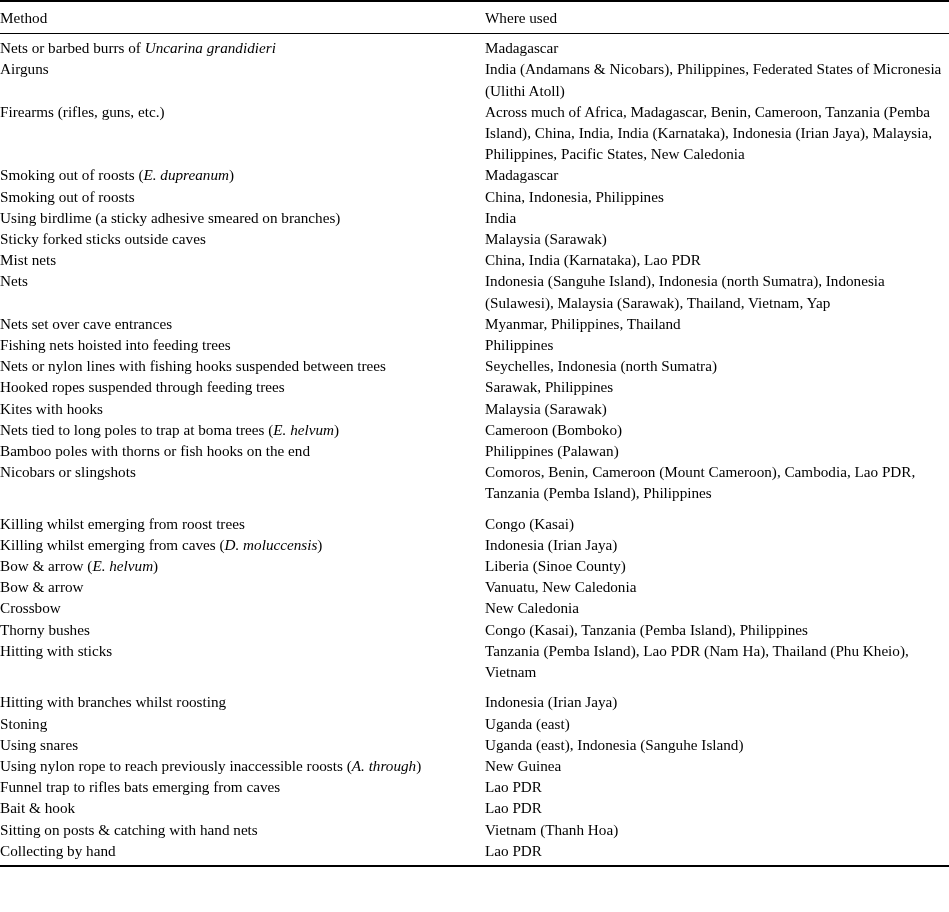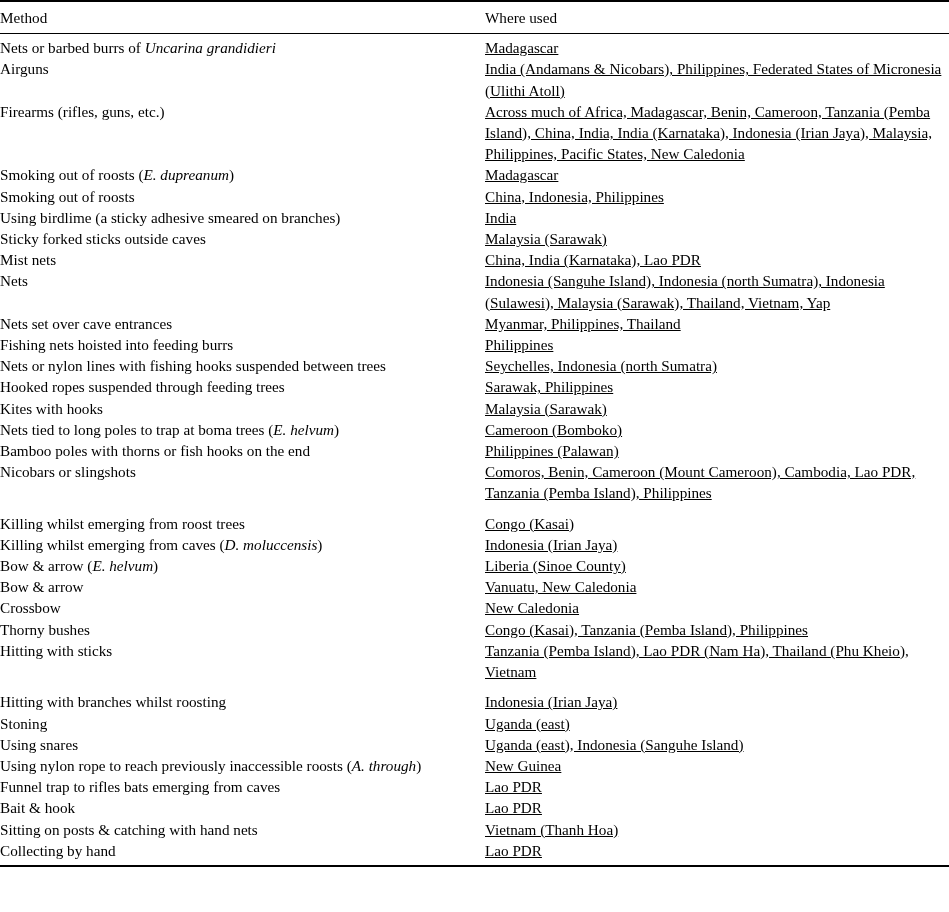--- a/index.html
+++ b/index.html
@@ -37,21 +37,21 @@
     border-top: 2px solid #000;
     border-bottom: 1.3px solid #000;
   }
   thead tr.header-row th.c2 { padding-left: 2px; }
 
   tbody tr.data-row td {
     vertical-align: top;
     padding: 0 6px 0 0;
     text-align: left;
   }
-  tbody tr.data-row td.c2 { padding-left: 2px; padding-right: 0; text-decoration: underline; }
+  tbody tr.data-row td.c2 { padding-left: 2px; padding-right: 0; }
 
   tbody tr.data-row:first-child td { padding-top: 3px; }
   tbody tr.data-row:last-child  td { padding-bottom: 4px; }
 
   tbody tr.data-row.spaced-after td { padding-bottom: 9px; }
 
   tfoot tr.footer-rule td {
     border-top: 2px solid #000;
     height: 0;
     padding: 0;
@@ -153,21 +153,21 @@
         <tr class="data-row">
           <td class="c1">
             <span class="cell-text"><span>Nets set over cave entrances</span></span>
           </td>
           <td class="c2">
             <span class="cell-text">Myanmar, Philippines, Thailand</span>
           </td>
         </tr>
         <tr class="data-row">
           <td class="c1">
-            <span class="cell-text"><span>Fishing nets hoisted into feeding burrs</span></span>
+            <span class="cell-text"><span>Fishing nets hoisted into feeding trees</span></span>
           </td>
           <td class="c2">
             <span class="cell-text">Philippines</span>
           </td>
         </tr>
         <tr class="data-row">
           <td class="c1">
             <span class="cell-text"><span>Nets or nylon lines with fishing hooks suspended between trees</span></span>
           </td>
           <td class="c2">

